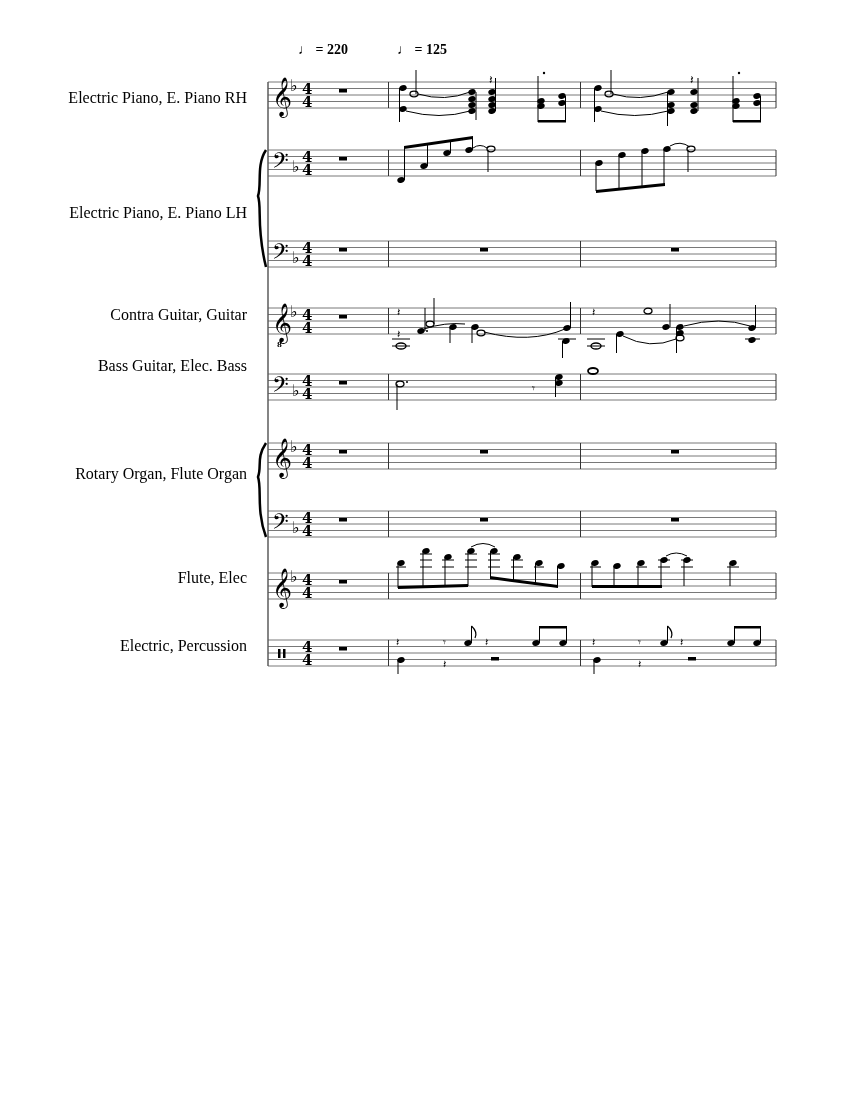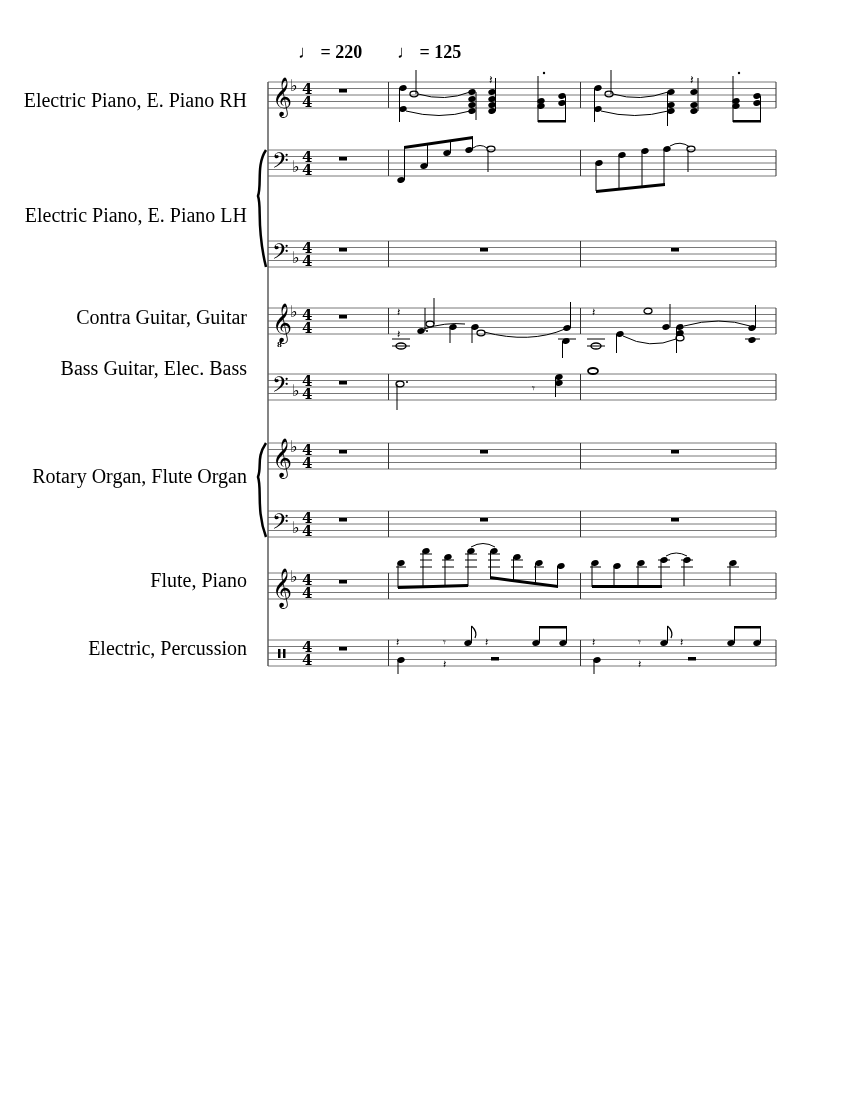--- a/index.html
+++ b/index.html
@@ -1,33 +1,33 @@
 <!DOCTYPE html>
 <html><head>
 <meta charset="utf-8">
 <style>
   html, body { margin: 0; padding: 0; background: #ffffff; }
   body { width: 850px; height: 1100px; position: relative; overflow: hidden;
          font-family: "Liberation Serif", "DejaVu Serif", serif; color: #000; }
-  .tempo { position: absolute; top: 42px; font-weight: bold; font-size: 18px; white-space: nowrap; text-align: center; }
-  .inst-label { position: absolute; right: 603px; font-size: 20px; white-space: nowrap; }
+  .tempo { position: absolute; top: 42px; font-weight: bold; font-size: 14px; white-space: nowrap; text-align: center; }
+  .inst-label { position: absolute; right: 603px; font-size: 16px; white-space: nowrap; }
   svg.score { position: absolute; left: 0; top: 0; }
 </style>
 </head>
 <body>
 
 <div class="tempo" style="left:298px">♩ = 220</div>
 <div class="tempo" style="left:397px">♩ = 125</div>
 
 <div class="inst-label" style="top:89px">Electric Piano, E. Piano RH</div>
 <div class="inst-label" style="top:204px">Electric Piano, E. Piano LH</div>
 <div class="inst-label" style="top:306px">Contra Guitar, Guitar</div>
 <div class="inst-label" style="top:357px">Bass Guitar, Elec. Bass</div>
 <div class="inst-label" style="top:465px">Rotary Organ, Flute Organ</div>
-<div class="inst-label" style="top:569px">Flute, Piano</div>
+<div class="inst-label" style="top:569px">Flute, Elec</div>
 <div class="inst-label" style="top:637px">Electric, Percussion</div>
 
 <svg class="score" width="850" height="1100" viewBox="0 0 850 1100" xmlns="http://www.w3.org/2000/svg">
   <defs>
     <g id="staff5">
       <line x1="268" x2="776" y1="0" y2="0" stroke="#555" stroke-width="0.8"></line>
       <line x1="268" x2="776" y1="6.5" y2="6.5" stroke="#555" stroke-width="0.8"></line>
       <line x1="268" x2="776" y1="13" y2="13" stroke="#555" stroke-width="0.8"></line>
       <line x1="268" x2="776" y1="19.5" y2="19.5" stroke="#555" stroke-width="0.8"></line>
       <line x1="268" x2="776" y1="26" y2="26" stroke="#555" stroke-width="0.8"></line>

